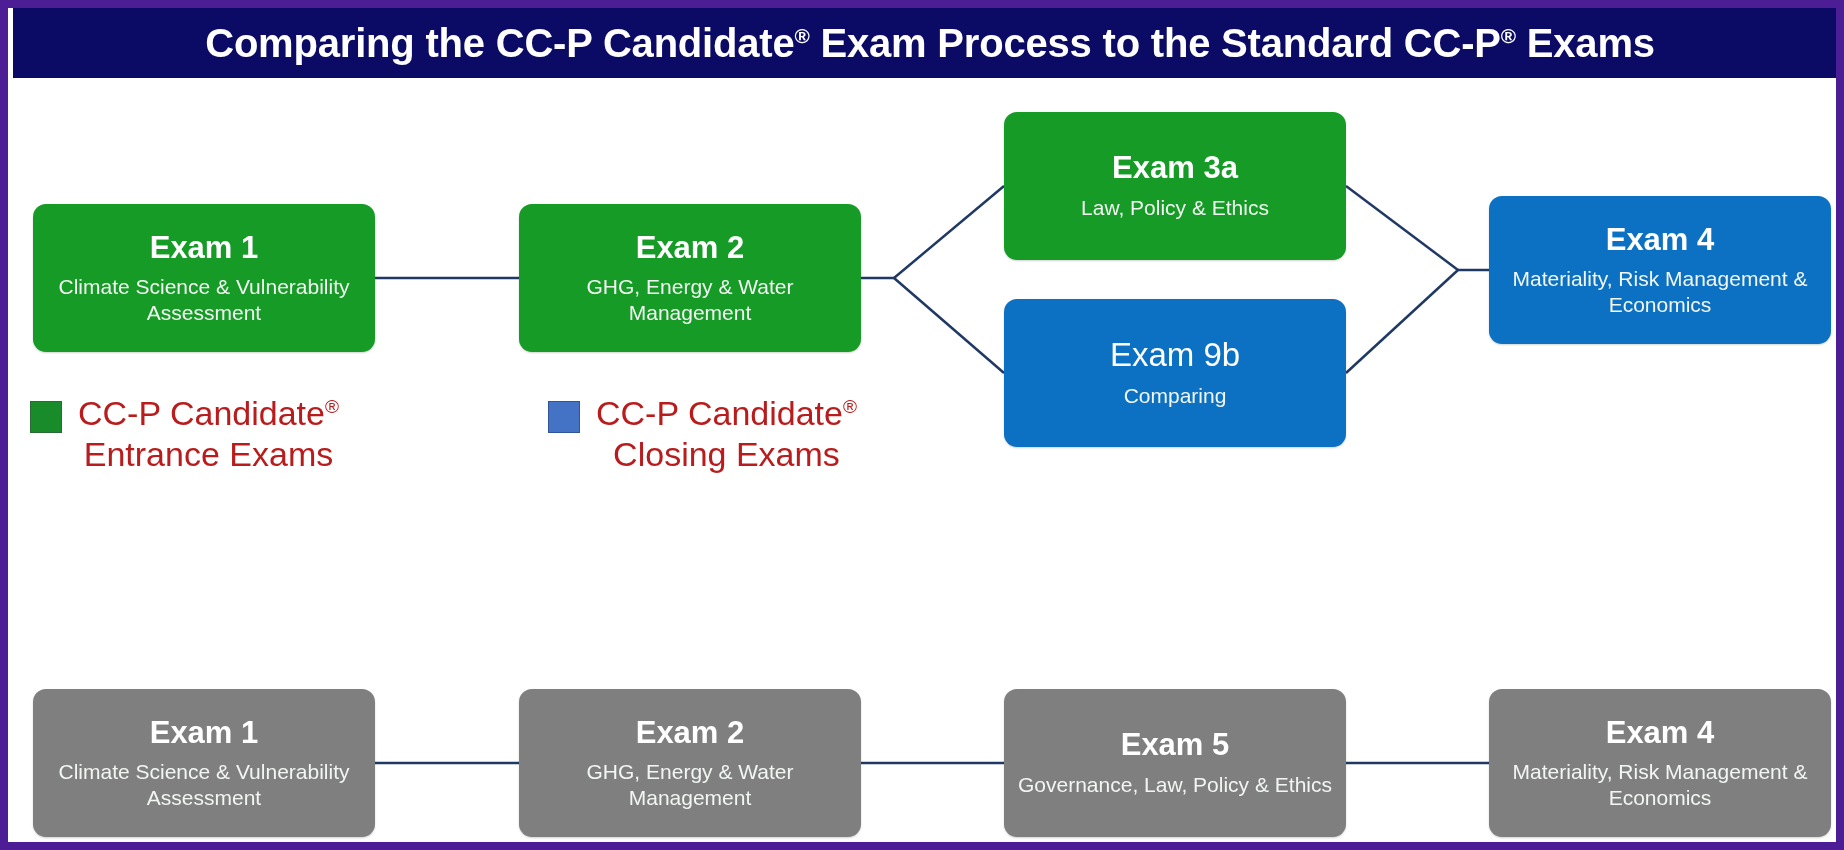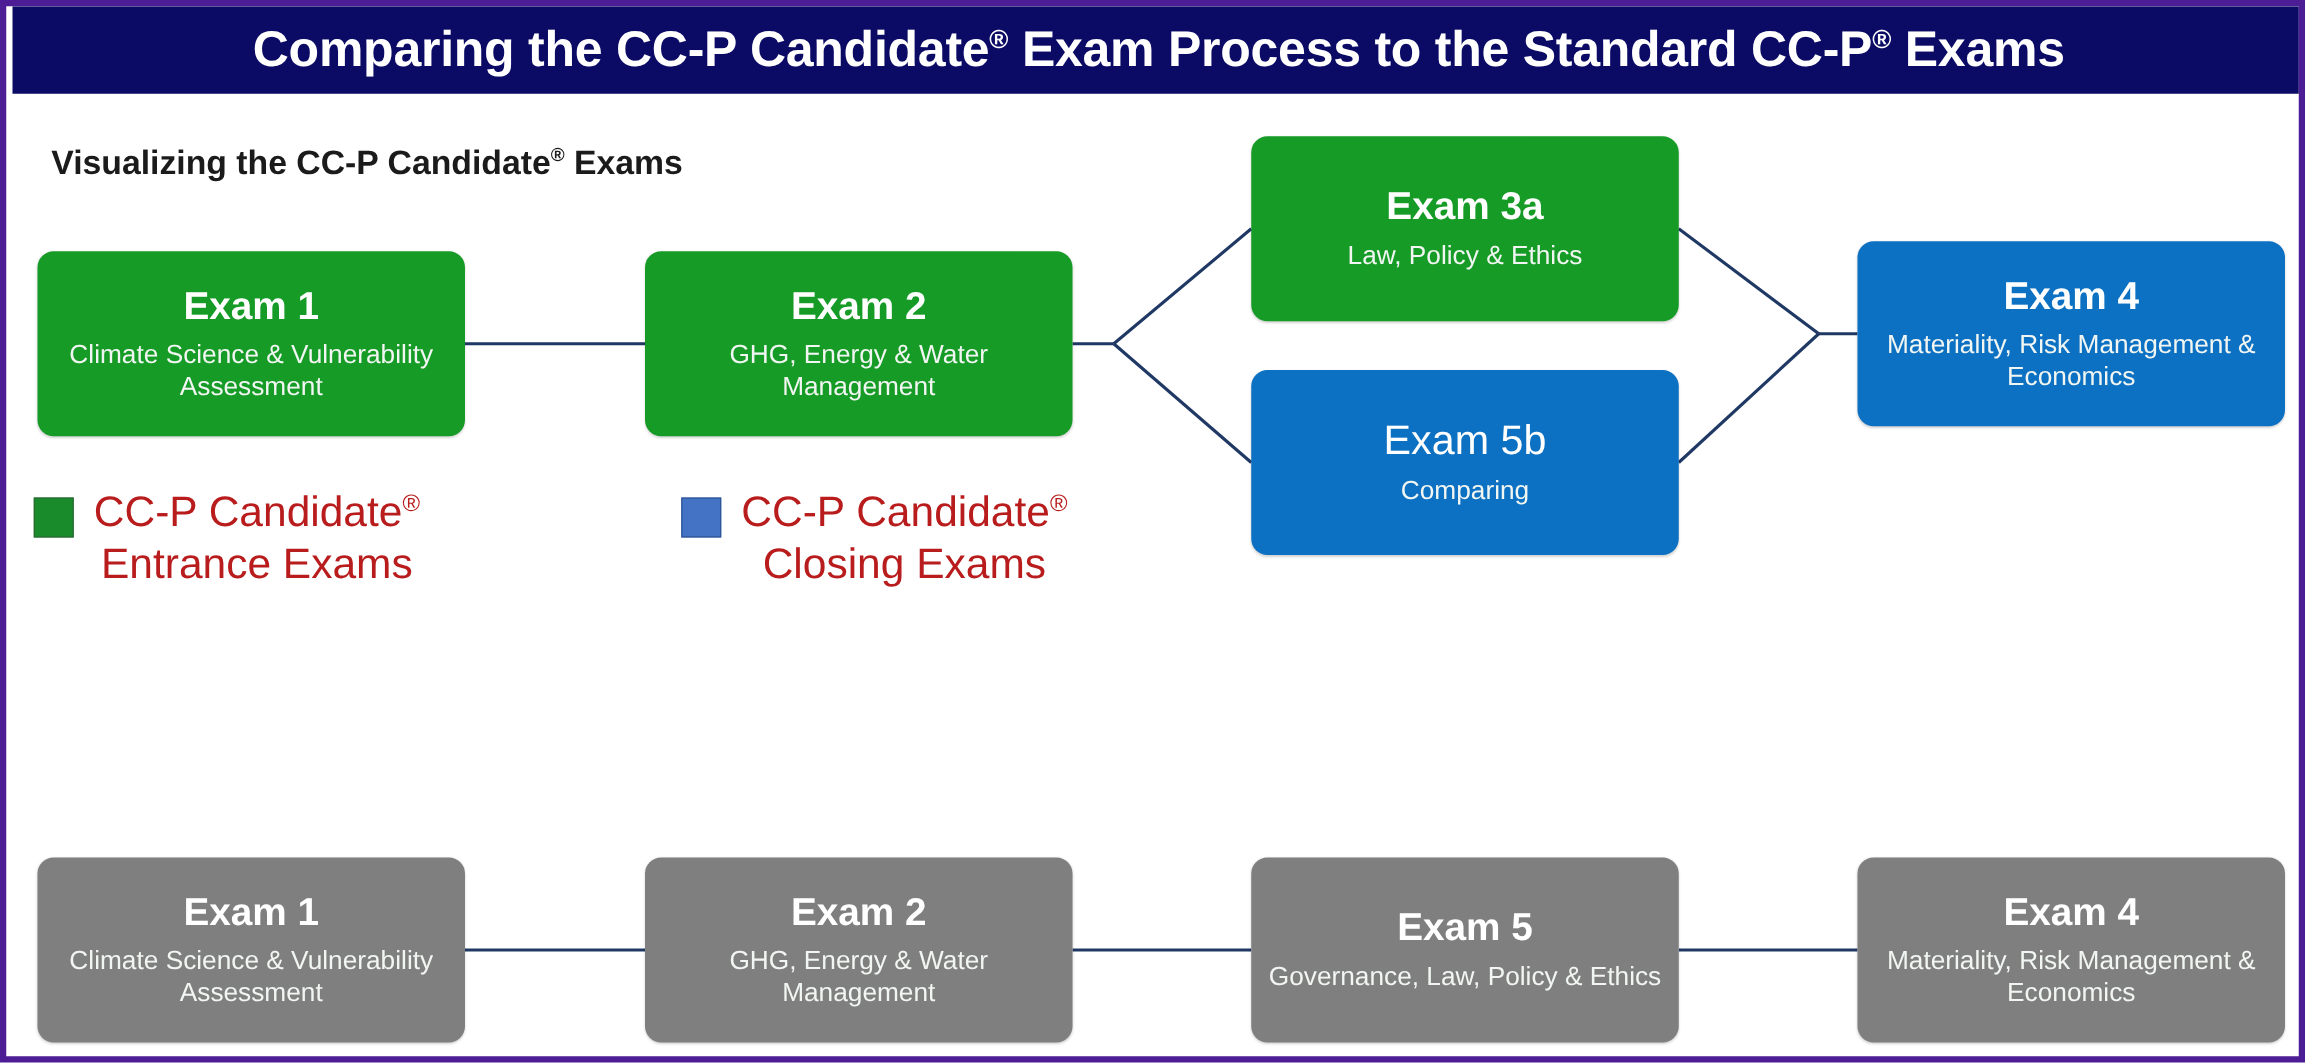--- a/index.html
+++ b/index.html
@@ -6,21 +6,21 @@
   body{
     width:1844px;height:850px;
     background:#ffffff;
     font-family:"Liberation Sans", sans-serif;
     overflow:hidden;
   }
   #frame{
     position:relative;
     width:1844px;height:850px;
     box-sizing:border-box;
-    border:5px solid #4c1d95;
+    border:8px solid #4c1d95;
     background:#ffffff;
     overflow:hidden;
   }
   
   #title-bar{
     position:absolute;left:5px;top:0px;
     width:1834px;height:70px;
     background:#0B0B66;
     display:flex;align-items:center;justify-content:center;
   }
@@ -146,41 +146,40 @@
 
     <line x1="1338" y1="365" x2="1450" y2="262" stroke="#1F3864" stroke-width="2.5"></line>
 
     <line x1="1450" y1="262" x2="1481" y2="262" stroke="#1F3864" stroke-width="2.5"></line>
 
     <line x1="367" y1="755" x2="511" y2="755" stroke="#1F3864" stroke-width="2.5"></line>
     <line x1="853" y1="755" x2="996" y2="755" stroke="#1F3864" stroke-width="2.5"></line>
     <line x1="1338" y1="755" x2="1481" y2="755" stroke="#1F3864" stroke-width="2.5"></line>
   </svg>
 
-  <div class="section-heading" id="heading-candidate"><span>Visualizing the CC-P Candidate</span><sup>®</sup><span> Exams</span></div>
 
   <div class="exam-box green" id="box-exam1">
     <div class="box-title">Exam 1</div>
     <div class="box-sub">Climate Science &amp;
 Vulnerability Assessment</div>
   </div>
 
   <div class="exam-box green" id="box-exam2">
     <div class="box-title">Exam 2</div>
     <div class="box-sub">GHG, Energy &amp; Water
 Management</div>
   </div>
 
   <div class="exam-box green" id="box-exam3a">
     <div class="box-title">Exam 3a</div>
     <div class="box-sub">Law, Policy &amp; Ethics</div>
   </div>
 
   <div class="exam-box blue light-title" id="box-exam3b">
-    <div class="box-title">Exam 5b</div>
+    <div class="box-title">Exam 9b</div>
     <div class="box-sub">Comparing</div>
   </div>
 
   <div class="exam-box blue" id="box-exam4">
     <div class="box-title">Exam 4</div>
     <div class="box-sub">Materiality, Risk
 Management &amp; Economics</div>
   </div>
 
   <div class="legend-item" id="legend-entrance">

